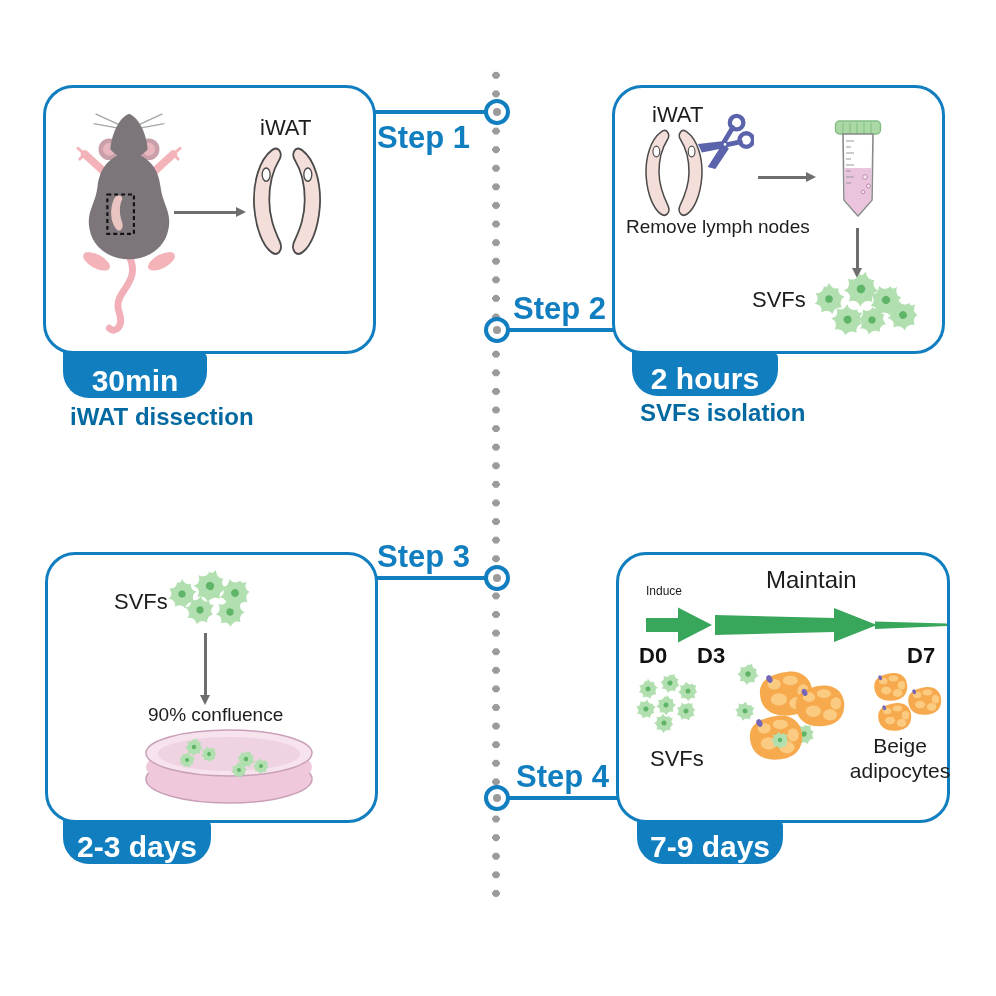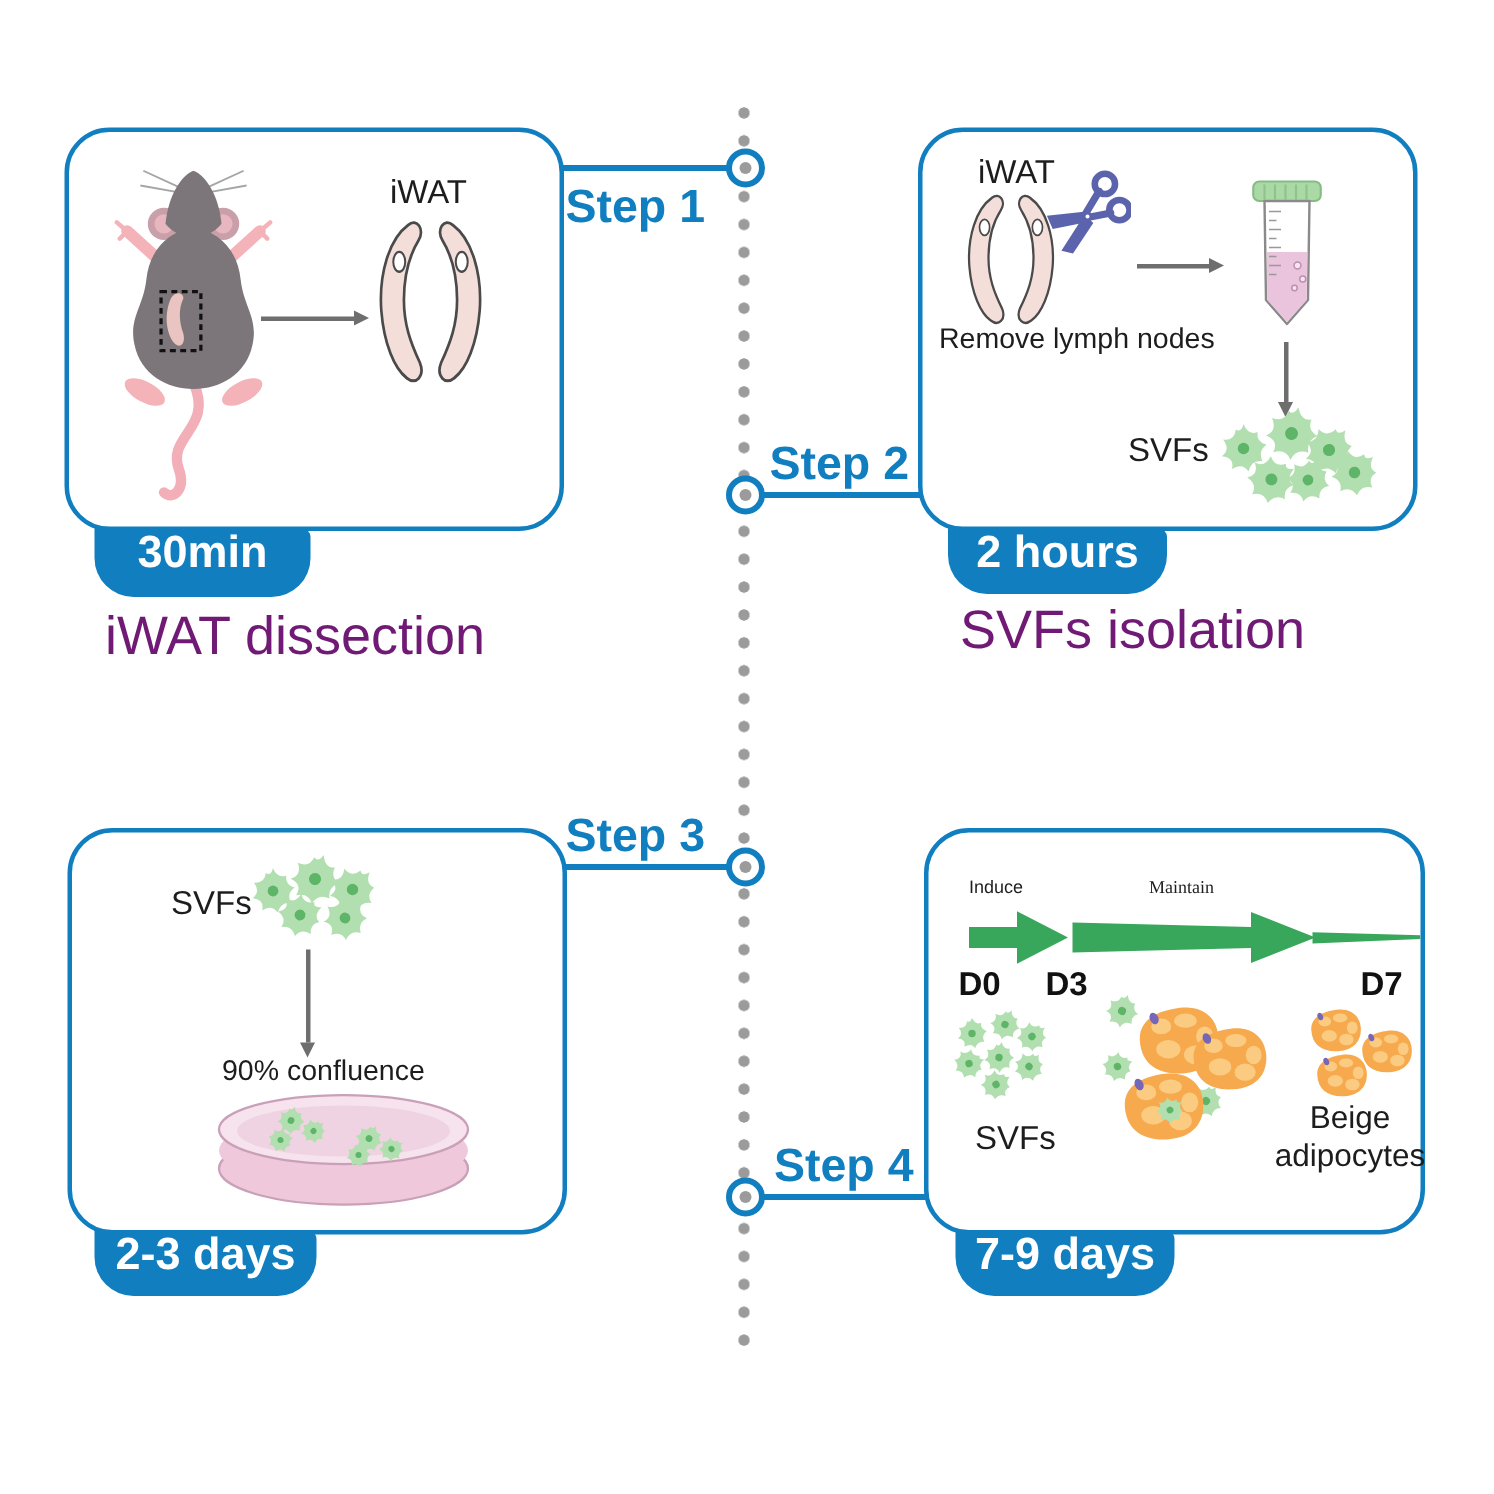--- a/index.html
+++ b/index.html
@@ -10,22 +10,22 @@
     --cellgreen:#B2DFB0;
     --cellnuc:#5FB567;
     --orange:#F6AA4D;
   }
   html,body{margin:0;padding:0;background:#fff;}
   body{font-family:"Liberation Sans","DejaVu Sans",sans-serif;}
   #canvas{position:relative;width:996px;height:996px;background:#fff;overflow:hidden;}
   .abs{position:absolute;}
   .panel{position:absolute;background:#fff;border:3.5px solid var(--blue);border-radius:30px;box-sizing:border-box;}
   .badge{position:absolute;background:var(--blue);color:#fff;font-weight:bold;font-size:30px;
-         display:flex;align-items:flex-start;justify-content:center;border-radius:0 6px 26px 26px;}
-  .caption{position:absolute;font-weight:normal;font-size:36px;color:#701a75;line-height:1.15;}
+         display:flex;align-items:flex-end;justify-content:center;border-radius:0 6px 26px 26px;}
+  .caption{position:absolute;font-weight:bold;font-size:24px;color:#0369a1;line-height:1.15;}
   .steplbl{position:absolute;color:var(--blue);font-weight:bold;font-size:31px;}
   .connector{position:absolute;height:3.5px;background:var(--blue);z-index:2;}
   .dots{position:absolute;left:489px;top:66px;width:14px;height:838px;z-index:1;
         background-image:radial-gradient(circle,var(--dotgray) 0 3.6px,transparent 3.9px);
         background-size:14px 18.6px;background-repeat:repeat-y;}
   .ring{position:absolute;width:18px;height:18px;background:#fff;border:4px solid var(--blue);
         border-radius:50%;z-index:3;}
   .ring::after{content:"";position:absolute;left:5px;top:5px;width:8px;height:8px;
         background:var(--dotgray);border-radius:50%;}
   .arr{position:absolute;background:var(--arrowgray);}
@@ -199,21 +199,21 @@
     </g>
   </svg>
 
   <div class="badge" style="left:63px;top:820px;width:148px;height:44px;">
     <span>2-3 days</span>
   </div>
 
   <div class="panel" style="left:616px;top:552px;width:334px;height:271px;"></div>
 
   <div class="lbl" style="left:646px;top:584px;font-size:12px;">Induce</div>
-  <div class="lbl" style="left:766px;top:584px;font-size:12px;font-family:Liberation Serif, serif;">Maintain</div>
+  <div class="lbl" style="left:766px;top:566px;font-size:24px;">Maintain</div>
 
   <svg class="abs" style="left:637px;top:601px;" width="310" height="47" viewBox="0 0 310 47">
     <rect x="9" y="17" width="32" height="14" fill="#38A75C"></rect>
     <polygon points="41,6.5 41,41.5 75,24" fill="#38A75C"></polygon>
     <polygon points="78,14 197,17 197,7 240,24 197,41 197,31 78,34" fill="#38A75C"></polygon>
     <polygon points="238,20.5 310,22.5 310,25 238,28" fill="#38A75C"></polygon>
   </svg>
 
   <div class="dlbl" style="left:639px;top:643px;">D0</div>
   <div class="dlbl" style="left:697px;top:643px;">D3</div>

